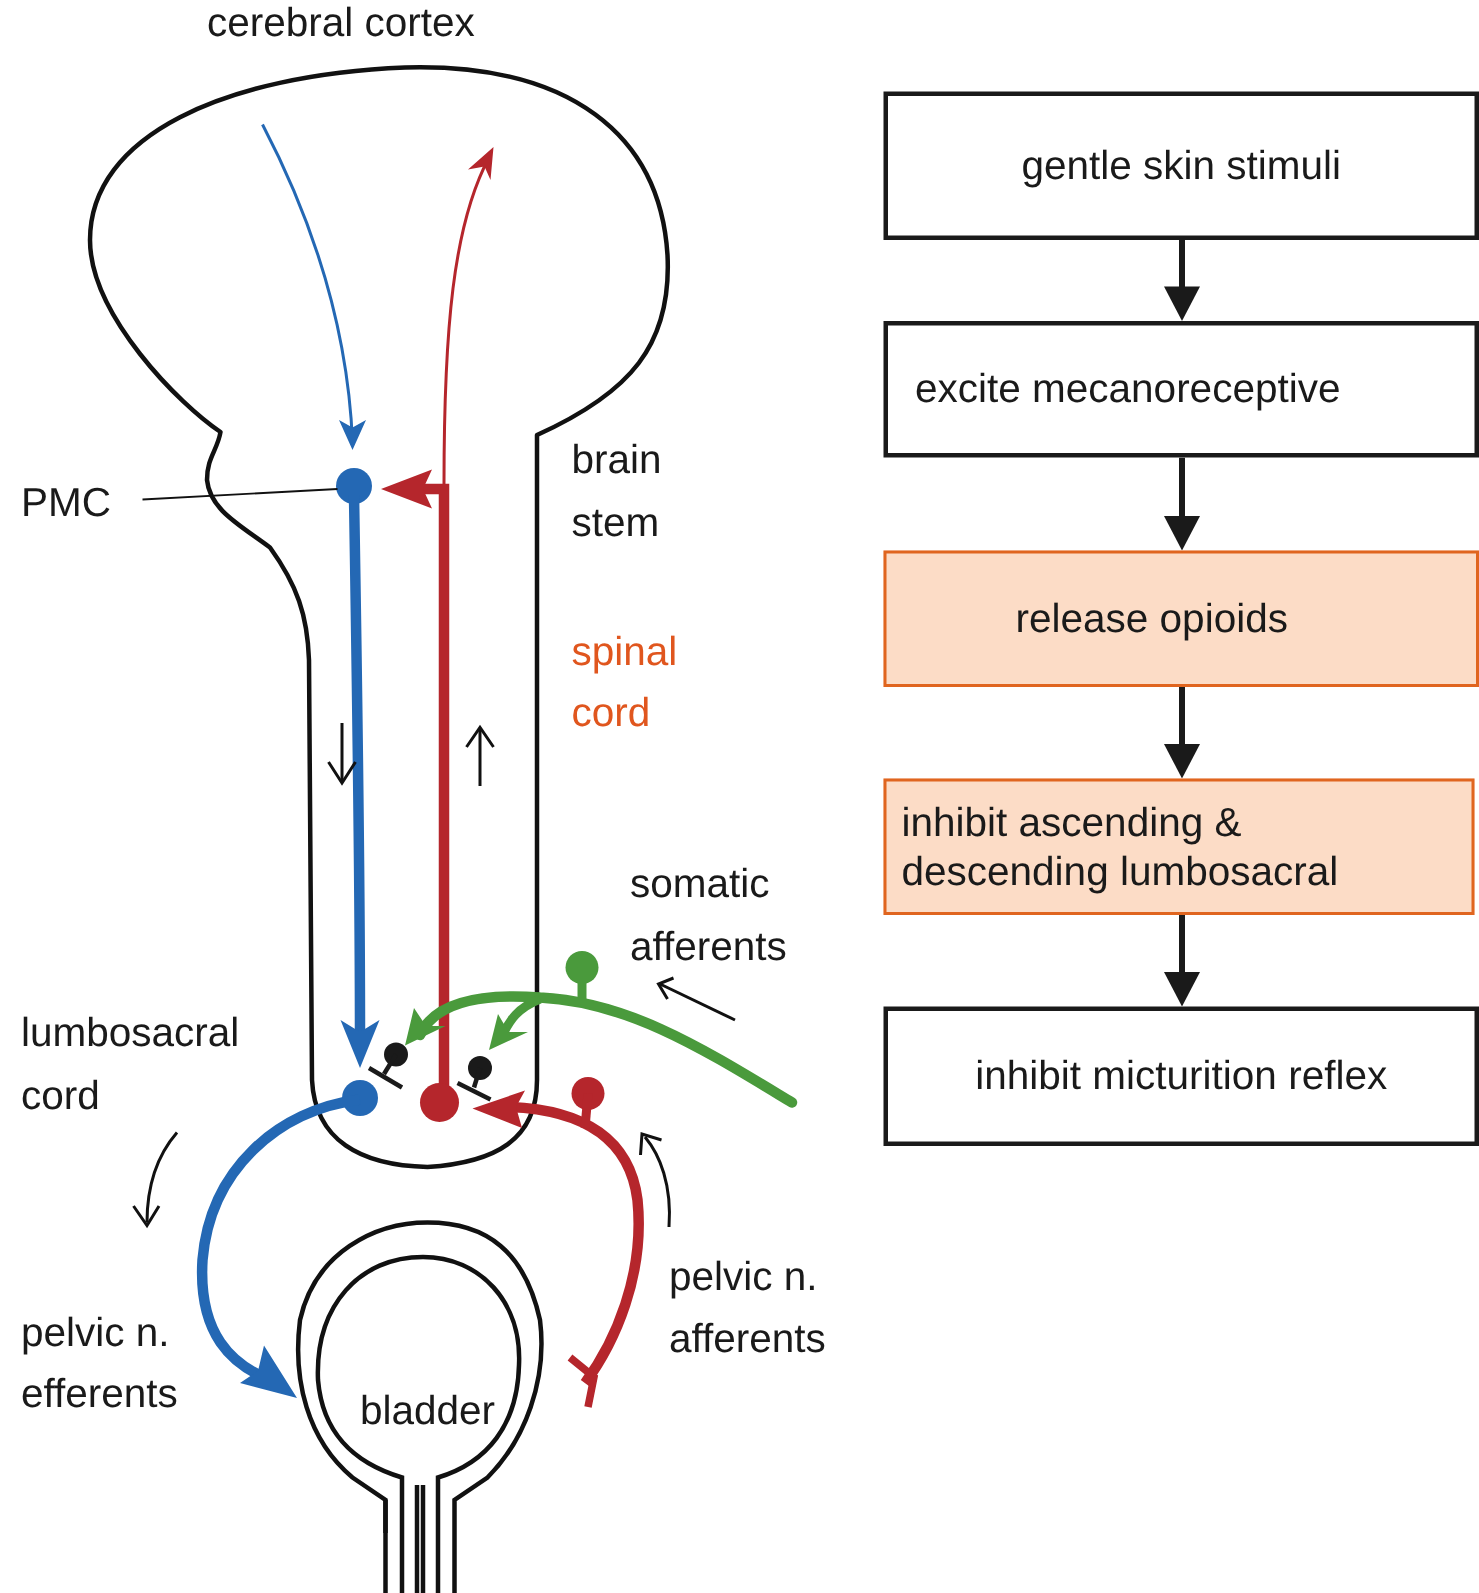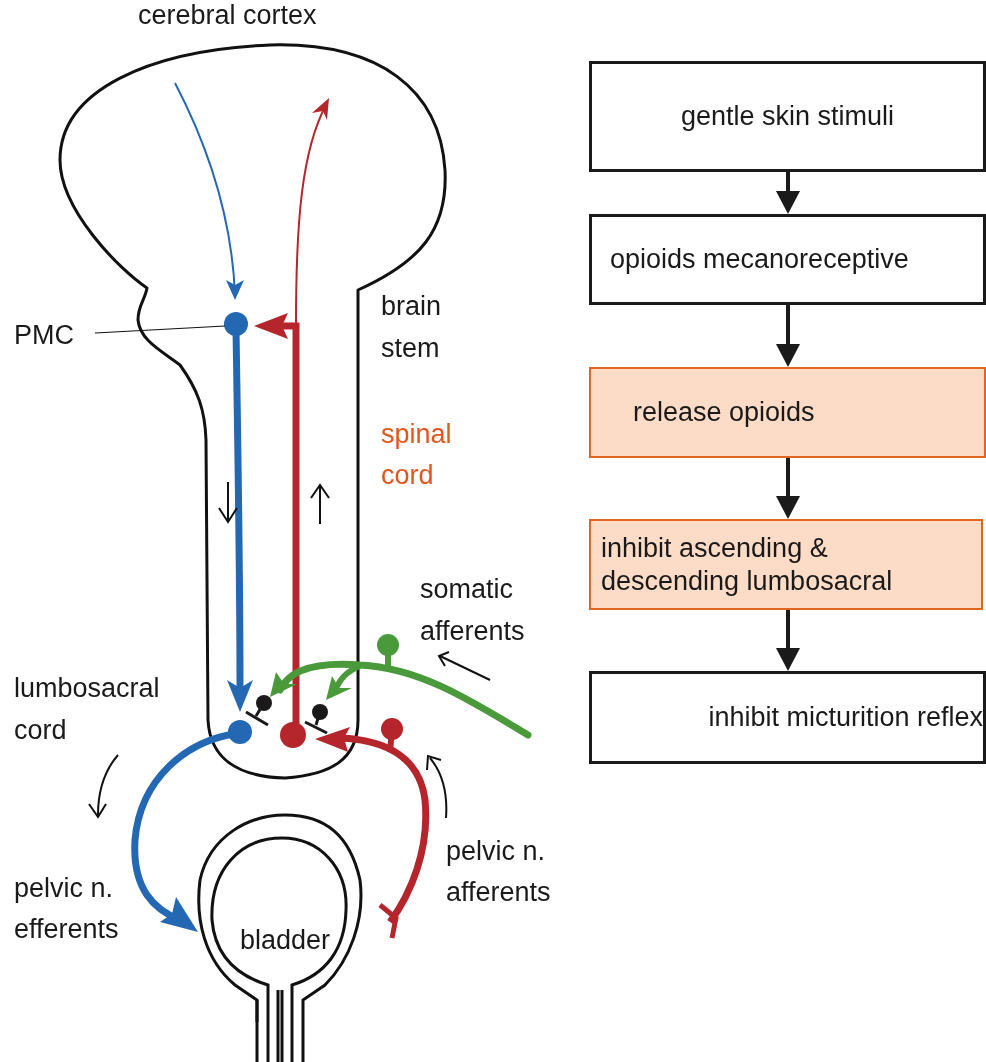--- a/index.html
+++ b/index.html
@@ -125,28 +125,28 @@
   <g>
     <line x1="788" y1="458" x2="788" y2="500" stroke="#1a1a1a" stroke-width="4"></line>
     <path d="M776,496 L788,519 L800,496 Z" fill="#1a1a1a"></path>
   </g>
   <g>
     <line x1="788" y1="609" x2="788" y2="652" stroke="#1a1a1a" stroke-width="4"></line>
     <path d="M776,648 L788,671 L800,648 Z" fill="#1a1a1a"></path>
   </g>
 </svg>
 
-<div class="box center" style="left:589px;top:61px;width:397px;height:111px;">
+<div class="box center" style="left:589px;top:61px;width:397px;height:99px;">
   <span>gentle skin stimuli</span>
 </div>
 <div class="box left" style="left:589px;top:214px;width:397px;height:91px;">
-  <span>opioids mecanoreceptive</span>
+  <span>excite mecanoreceptive</span>
 </div>
-<div class="box hl left" style="left:589px;top:367px;width:397px;height:91px;padding-left:42px;">
+<div class="box hl left" style="left:589px;top:367px;width:397px;height:91px;padding-left:86px;">
   <span>release opioids</span>
 </div>
 <div class="box hl left" style="left:589px;top:519px;width:394px;height:91px;padding-left:10px;">
   <span>inhibit ascending &amp;</span>
   <span>descending lumbosacral</span>
 </div>
-<div class="box center" style="left:589px;top:671px;width:397px;height:93px;align-items:flex-end;">
+<div class="box center" style="left:589px;top:671px;width:397px;height:93px;">
   <span>inhibit micturition reflex</span>
 </div>
 
 </body></html>

